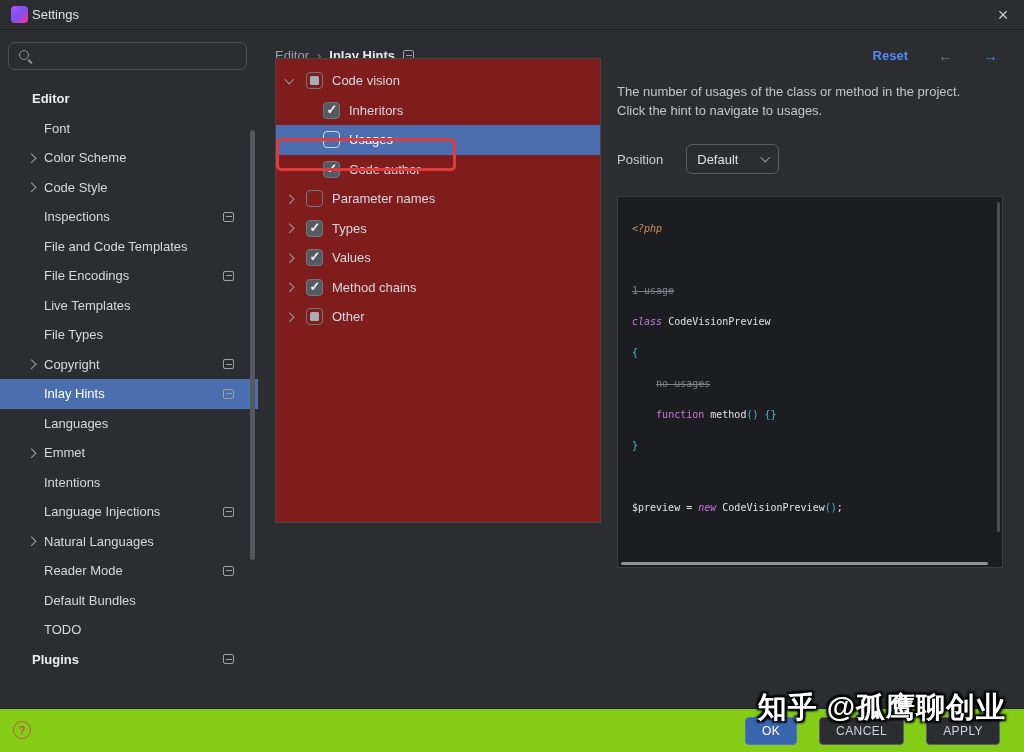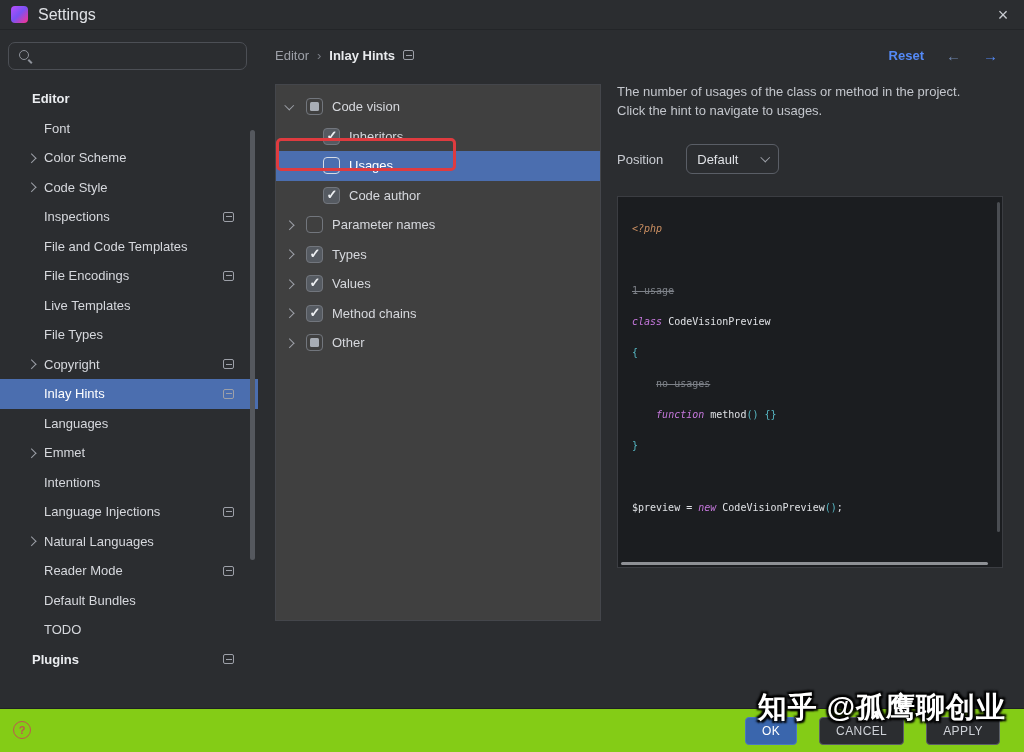--- a/index.html
+++ b/index.html
@@ -15,21 +15,21 @@
   
   .titlebar {
     position:absolute; left:0; top:0; width:1024px; height:30px;
     display:flex; align-items:center;
     background:#2b2d30; border-bottom:1px solid #232528;
   }
   .app-icon {
     width:17px; height:17px; border-radius:4px; margin-left:11px; flex:none;
     background:linear-gradient(135deg,#bb4efc 0%,#7a52f4 48%,#ff318c 100%);
   }
-  .win-title { margin-left:10px; font-size:16px; color:#dfe1e5; }
+  .win-title { margin-left:4px; font-size:13px; color:#dfe1e5; }
   .close-btn {
     position:absolute; right:8px; top:3px; width:26px; height:24px;
     background:none; border:none; color:#c9ccd2; font-size:18px; line-height:24px;
     cursor:pointer; font-family:inherit;
   }
 
   
   .sidebar { position:absolute; left:0; top:30px; width:266px; bottom:44px; overflow:hidden; }
   .searchbox {
     position:absolute; left:8px; top:12px; width:239px; height:28px;
@@ -70,30 +70,30 @@
   
   .content-head {
     position:absolute; left:275px; top:44px; width:749px; height:22px;
     display:flex; justify-content:space-between; align-items:center; padding-right:26px;
   }
   .breadcrumb { display:flex; align-items:center; gap:8px; }
   .bc-parent { color:#9da0a8; cursor:pointer; }
   .bc-sep { color:#7a7e85; }
   .bc-current { color:#e8eaed; font-weight:600; }
   .breadcrumb .proj-icon { margin:0; }
-  .head-actions { display:flex; align-items:center; gap:22px; }
+  .head-actions { display:flex; align-items:center; gap:30px; }
   .reset-link { color:#548af7; font-weight:600; cursor:pointer; }
   .nav-arrow { font-size:15px; cursor:pointer; }
   .nav-back { color:#6e85ad; }
   .nav-fwd { color:#548af7; }
 
   
   .tree-panel {
-    position:absolute; left:275px; top:84px; width:326px; height:537px;
-    border:1px solid #44464b; padding-top:7px; background:#404040;
+    position:absolute; left:275px; top:58px; width:326px; height:465px;
+    border:1px solid #44464b; padding-top:7px; background:#7f1d1d;
   }
   .tree-row { height:29.5px; display:flex; align-items:center; padding-left:10px;
     color:#d6d8dd; cursor:pointer; }
   .tree-row.lvl1 { padding-left:47px; }
   .tree-row.sel { background:#4b6eaf; color:#ffffff; }
   .tree-row .chev-slot { width:20px; }
   .cb {
     width:17px; height:17px; border:1px solid #72767d; border-radius:4px;
     margin-right:9px; flex:none; position:relative; background:transparent;
   }
@@ -362,21 +362,21 @@
     </div>
   </div>
   <div class="code-preview">
     <div id="code-lines">
         <div class="code-line"><span style="color: rgb(204, 144, 98); font-style: italic;">&lt;?php</span></div>
         <div class="code-line">&nbsp;</div>
         <div class="code-line"><span style="color: rgb(125, 129, 136); text-decoration: line-through;">1 usage</span></div>
         <div class="code-line"><span style="color: rgb(198, 120, 221); font-style: italic;">class</span><span style="color: rgb(223, 225, 229);"> CodeVisionPreview</span></div>
         <div class="code-line"><span style="color: rgb(86, 182, 194);">{</span></div>
         <div class="code-line"><span style="color: rgb(223, 225, 229);">    </span><span style="color: rgb(125, 129, 136); text-decoration: line-through;">no usages</span></div>
-        <div class="code-line"><span style="color: rgb(223, 225, 229);">    </span><span style="color: rgb(198, 120, 221); font-style: italic;">function</span><span style="color: rgb(223, 225, 229);"> method</span><span style="color: rgb(86, 182, 194);">()</span><span style="color: rgb(223, 225, 229);"> </span><span style="color: rgb(86, 182, 194);">{}</span></div>
+        <div class="code-line"><span style="color: rgb(223, 225, 229);">    </span><span style="color: rgb(198, 120, 221); ">function</span><span style="color: rgb(223, 225, 229);"> method</span><span style="color: rgb(86, 182, 194);">()</span><span style="color: rgb(223, 225, 229);"> </span><span style="color: rgb(86, 182, 194);">{}</span></div>
         <div class="code-line"><span style="color: rgb(86, 182, 194);">}</span></div>
         <div class="code-line">&nbsp;</div>
         <div class="code-line"><span style="color: rgb(223, 225, 229);">$preview</span><span style="color: rgb(223, 225, 229);"> = </span><span style="color: rgb(198, 120, 221); font-style: italic;">new</span><span style="color: rgb(223, 225, 229);"> CodeVisionPreview</span><span style="color: rgb(86, 182, 194);">()</span><span style="color: rgb(223, 225, 229);">;</span></div>
       </div>
     <div class="pv-vscroll"></div>
     <div class="pv-hscroll"></div>
   </div>
 </section>
 
 <footer class="footer">

